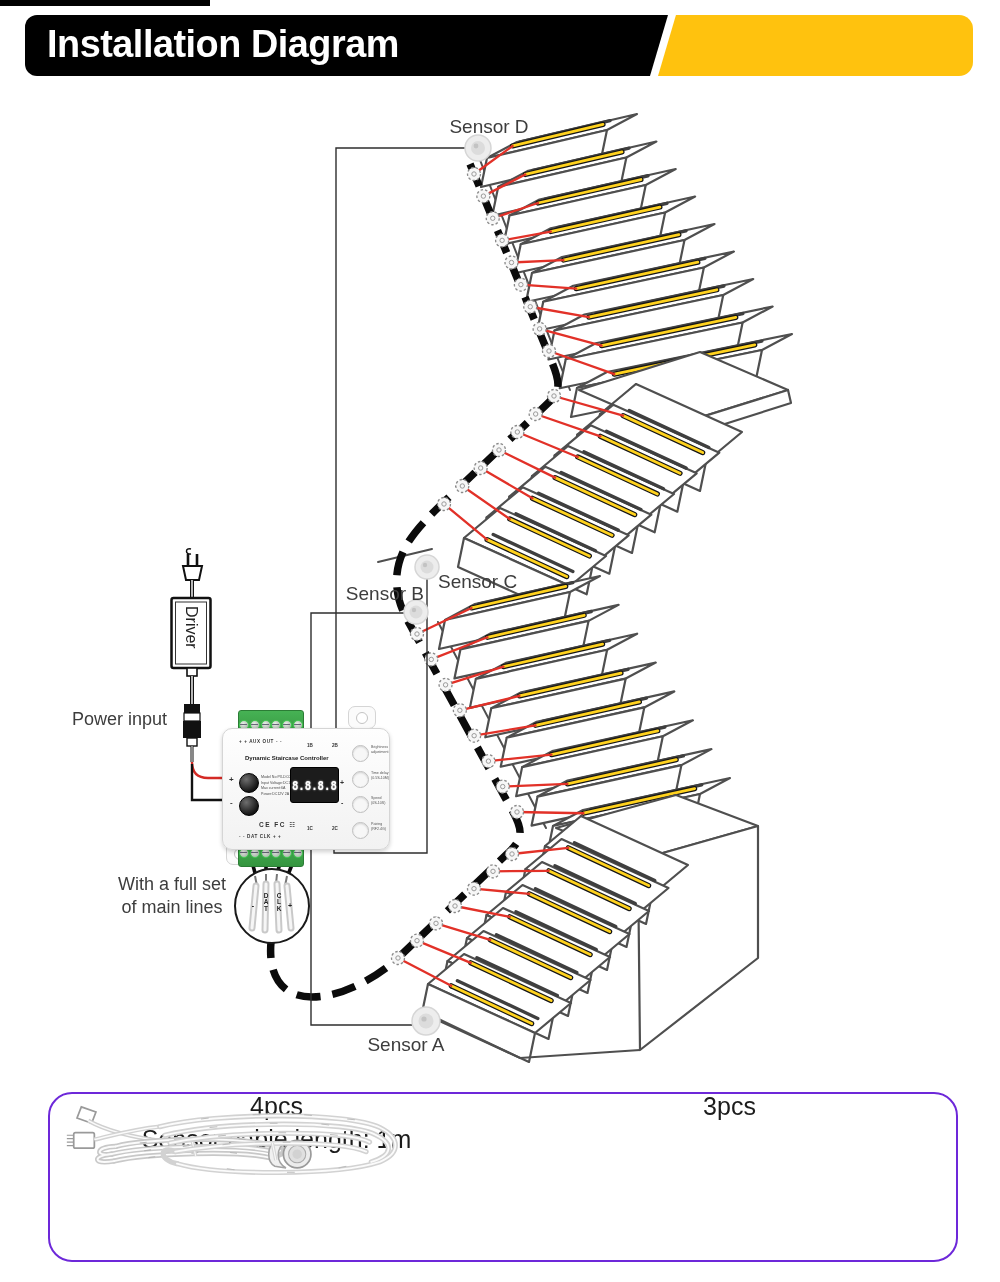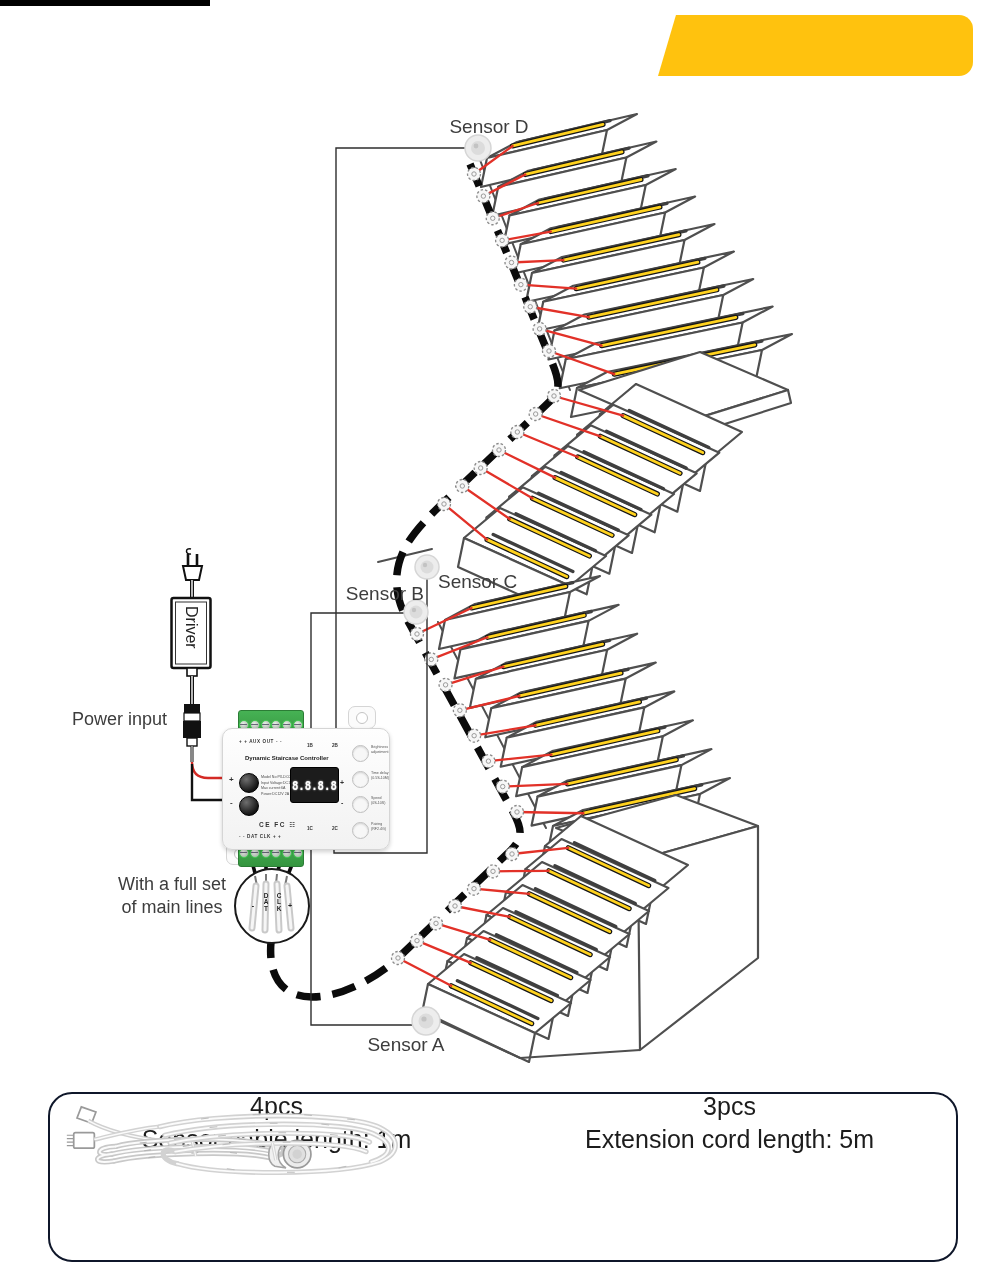--- a/index.html
+++ b/index.html
@@ -39,34 +39,37 @@
   .cert{position:absolute;left:36px;top:92px;font-size:6.5px;letter-spacing:1.5px;color:#333;font-weight:700;}
   .ear{position:absolute;width:26px;height:21px;background:#fbfbfb;border:1px solid #d5d5d5;border-radius:7px;z-index:3;}
   .ear::after{content:"";position:absolute;left:7px;top:5px;width:10px;height:10px;border-radius:50%;
       background:#fff;border:1px solid #c4c4c4;}
   .term{position:absolute;width:64px;height:27px;background:linear-gradient(#46b254,#35953f);
       border:1px solid #2b7d35;border-radius:3px;z-index:3;display:flex;align-items:center;justify-content:space-around;}
   .screw{width:8px;height:8px;border-radius:50%;background:radial-gradient(circle at 40% 35%,#e8efe8,#9aa89a);
       border:1px solid #4c5;position:relative;}
   .screw::after{content:"";position:absolute;left:0;top:3px;width:7px;height:1px;background:#667;}
   
-  .kit{position:absolute;left:48px;top:1092px;width:906px;height:166px;border:2px solid #0f172a;
+  .kit{position:absolute;left:48px;top:1092px;width:906px;height:166px;border:2px solid #6d28d9;
       border-radius:24px;background:#fff;z-index:2;display:flex;}
   .kit-item{flex:1;display:flex;flex-direction:column;align-items:center;}
   .kit-art{margin-top:6px;height:86px;}
   .kit-qty{font-size:25px;color:#1c1c1c;margin-top:-2px;}
   .kit-desc{font-size:25px;color:#1c1c1c;margin-top:4px;}
 </style>
 </head>
 <body>
 
 <div class="stage">
 
   <div class="top-strip"></div>
   <div class="banner-yellow"></div>
+  <div class="banner-black">
+    <div class="banner-title">Installation Diagram</div>
+  </div>
 
   <svg id="scene" width="1000" height="1282" viewBox="0 0 1000 1282">
 
     <g id="stairs">
         <line x1="480" y1="160" x2="570" y2="390" stroke="#4F4F4F" stroke-width="2" stroke-linecap="round"></line>
         <polygon points="487,158 607,130 637,114 517,142" fill="#fff" stroke="#4F4F4F" stroke-width="2.2" stroke-linejoin="round"></polygon>
         <polygon points="487,158 607,130 601,159 481,187" fill="#fff" stroke="#4F4F4F" stroke-width="2.2" stroke-linejoin="round"></polygon>
         <polygon points="498.25,186.75 626.375,157.5 656.375,141.5 528.25,170.75" fill="#fff" stroke="#4F4F4F" stroke-width="2.2" stroke-linejoin="round"></polygon>
         <polygon points="498.25,186.75 626.375,157.5 620.375,186.5 492.25,215.75" fill="#fff" stroke="#4F4F4F" stroke-width="2.2" stroke-linejoin="round"></polygon>
         <polygon points="509.5,215.5 645.75,185 675.75,169 539.5,199.5" fill="#fff" stroke="#4F4F4F" stroke-width="2.2" stroke-linejoin="round"></polygon>
@@ -540,16 +543,15 @@
           <path d="M124,50 C200,35 330,35 356,49"></path>
           <path d="M130,60 C210,47 322,47 352,60"></path>
         </g>
         <g stroke="#bdbdbd" stroke-width="1.2">
           <path d="M160,22 l9,-1 M220,17 l9,0 M280,17 l9,1 M330,22 l9,1 M170,32 l9,-1 M240,27 l9,0 M300,28 l9,1 M180,42 l9,-1 M250,38 l9,0 M310,40 l9,1 M185,52 l9,-1 M255,49 l9,0 M190,80 l9,1 M260,84 l9,0 M320,79 l9,-2"></path>
         </g>
         <path d="M243,50 l4,20" stroke="#d6d6d6" stroke-width="4"></path>
           <path d="M243,50 l4,20" stroke="#f8f8f8" stroke-width="1.4"></path>
       </svg>
       <div class="kit-qty">3pcs</div>
-      <div class="kit-desc">Extension cord length: 5m</div>
     </div>
   </div>
 </div>
 
 </body></html>

